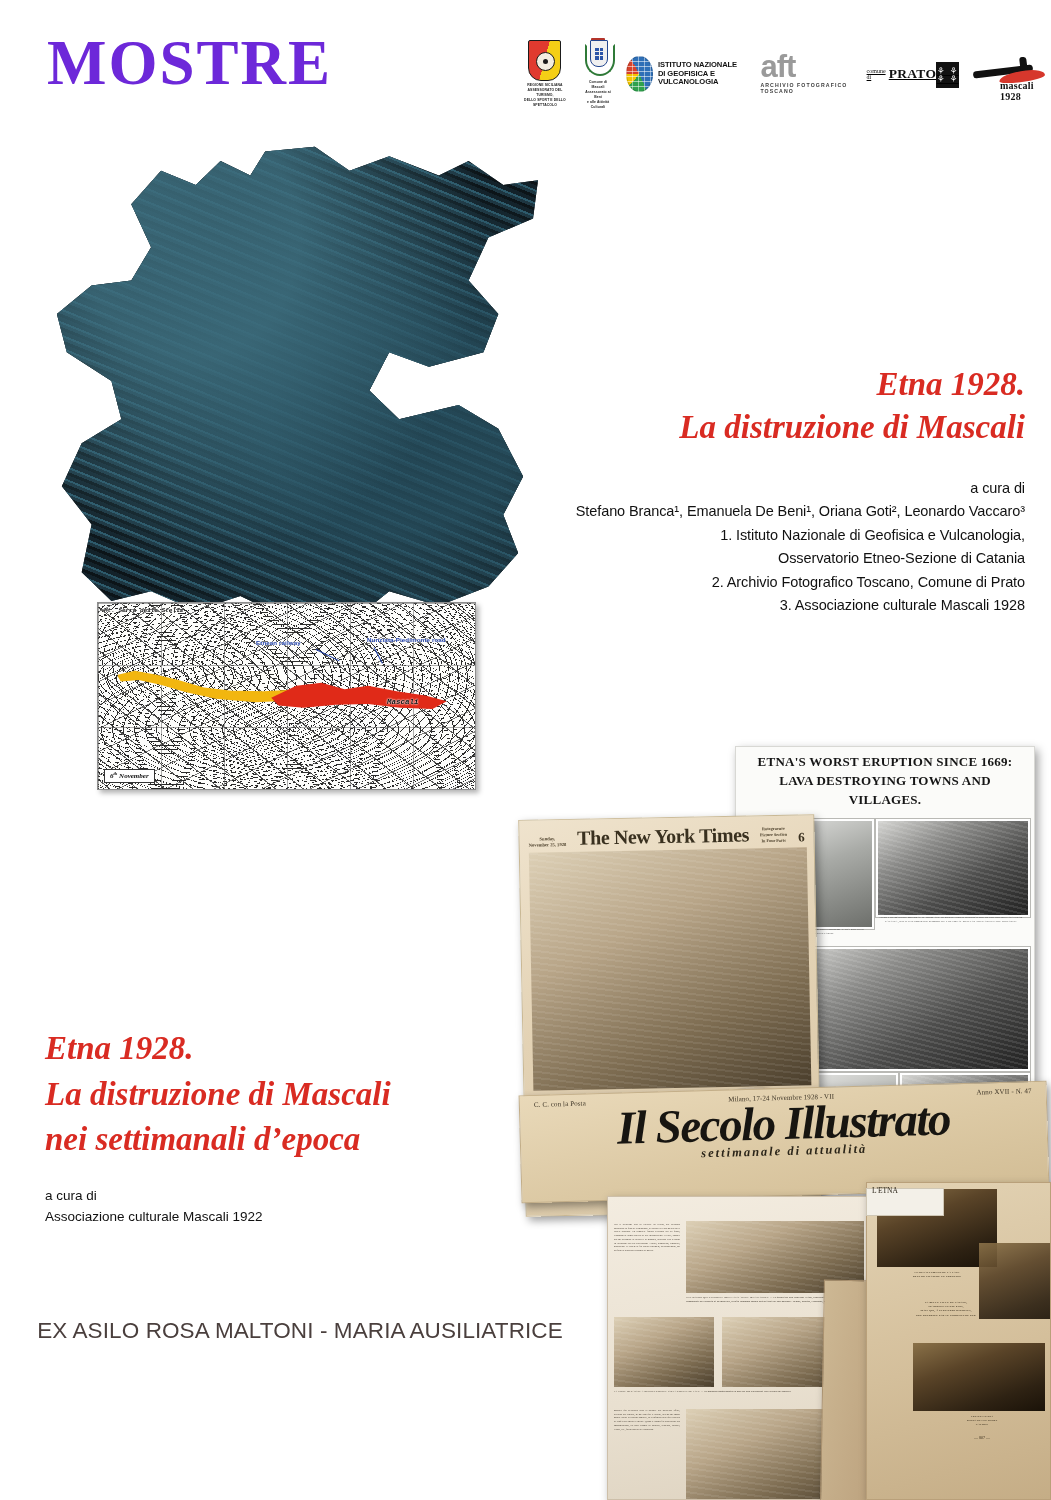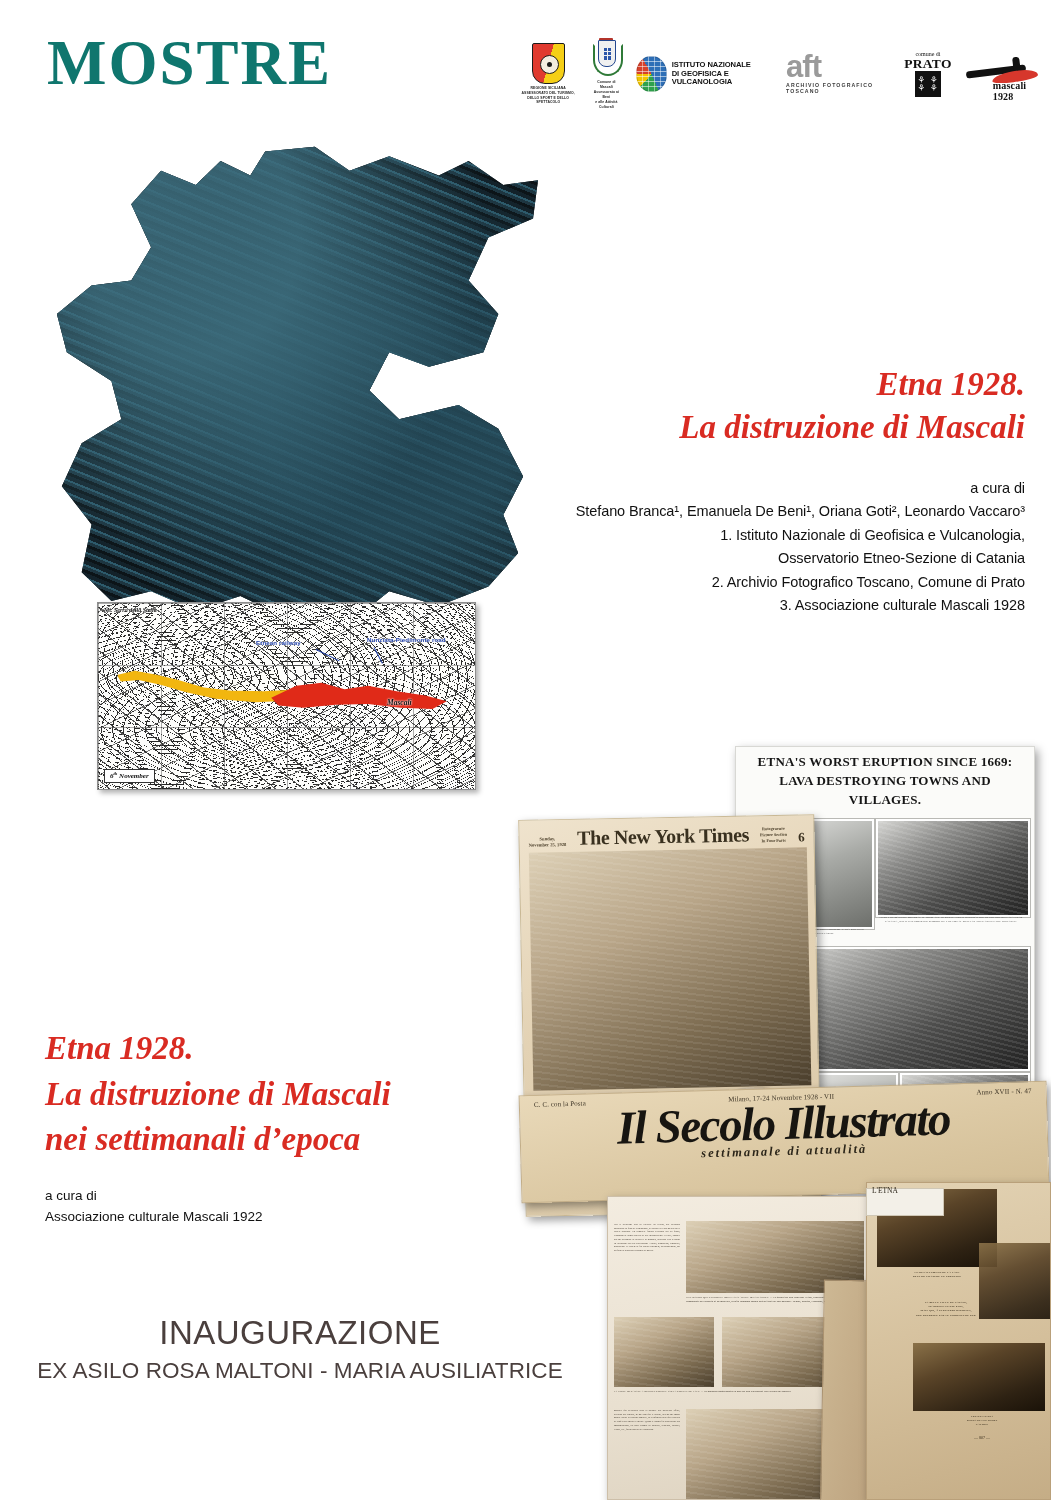--- a/index.html
+++ b/index.html
@@ -21,21 +21,21 @@
 
   
   #mostre-title {
     position: absolute;
     left: 47px;
     top: 32px;
     font-family: "Liberation Serif", serif;
     font-weight: bold;
     font-size: 63px;
     letter-spacing: 2px;
-    color: #0f766e;
+    color: #6d28d9;
     line-height: 1;
   }
 
   #logo-strip {
     position: absolute;
     left: 520px;
     top: 38px;
     width: 510px;
     height: 72px;
     display: flex;
@@ -153,21 +153,21 @@
     font-family:"Liberation Sans", sans-serif;
     font-weight:bold; font-size:31px; line-height:0.82;
     color:#9a9a9a; letter-spacing:-1px;
   }
   .aft-sub {
     font-size:5.2px; font-weight:bold; letter-spacing:1.1px;
     color:#3b3b3b; margin-top:2px;
   }
 
   
-  .prato-wrap{ display:flex; flex-direction:column; align-items:center;}
+  .prato-wrap{ display:flex; align-items:center;text-decoration:underline;}
   .prato-top{ font-family:"Liberation Serif",serif; font-size:6px; color:#111; line-height:1;}
   .prato-name{ font-family:"Liberation Serif",serif; font-weight:bold; font-size:13.5px; color:#111; line-height:1; letter-spacing:.3px;}
   .prato-box{
     width:26px;height:26px;background:#111;margin-top:1px;
     position:relative; display:flex;align-items:center;justify-content:center;
   }
   .prato-lilies{ color:#fff; font-size:9px; line-height:8px; letter-spacing:1px; text-align:center;}
 
   
   .mascali-logo{ position:relative; width:76px; height:38px;}
@@ -277,21 +277,21 @@
     position: absolute;
     font-size: 6.2px;
     font-weight: bold;
     color: #1d3ea8;
     letter-spacing: .1px;
     white-space: nowrap;
     text-shadow: 0 0 2px #fff, 0 0 2px #fff, 0 0 2px #fff;
   }
   .map-label-black {
     position: absolute;
-    font-family: Liberation Serif, serif;
+    font-family: Liberation Mono, monospace;
     font-style: italic;
     font-weight: bold;
     font-size: 7.5px;
     color: #111;
     white-space: nowrap;
     text-shadow: 0 0 2px #fff, 0 0 2px #fff;
   }
   .map-date-box {
     position: absolute;
     left: 6px; bottom: 6px;
@@ -676,21 +676,20 @@
     <div>La distruzione di Mascali</div>
     <div>nei settimanali d’epoca</div>
   </div>
 
   <div id="second-credits">
     <div>a cura di</div>
     <div>Associazione culturale Mascali 1922</div>
   </div>
 
   <div id="inauguration">
-    <div class="inaug-big">INAUGURAZIONE</div>
     <div class="inaug-small">EX ASILO ROSA MALTONI - MARIA AUSILIATRICE</div>
   </div>
 
   <div class="paper" id="paper-illustrated">
     <div class="illus-head">
       <div>ETNA'S WORST ERUPTION SINCE 1669:</div>
       <div>LAVA DESTROYING TOWNS AND VILLAGES.</div>
     </div>
     <div class="illus-grid">
       <div class="ph light" style="left:2px;  top:4px;   width:124px; height:106px;"></div>

